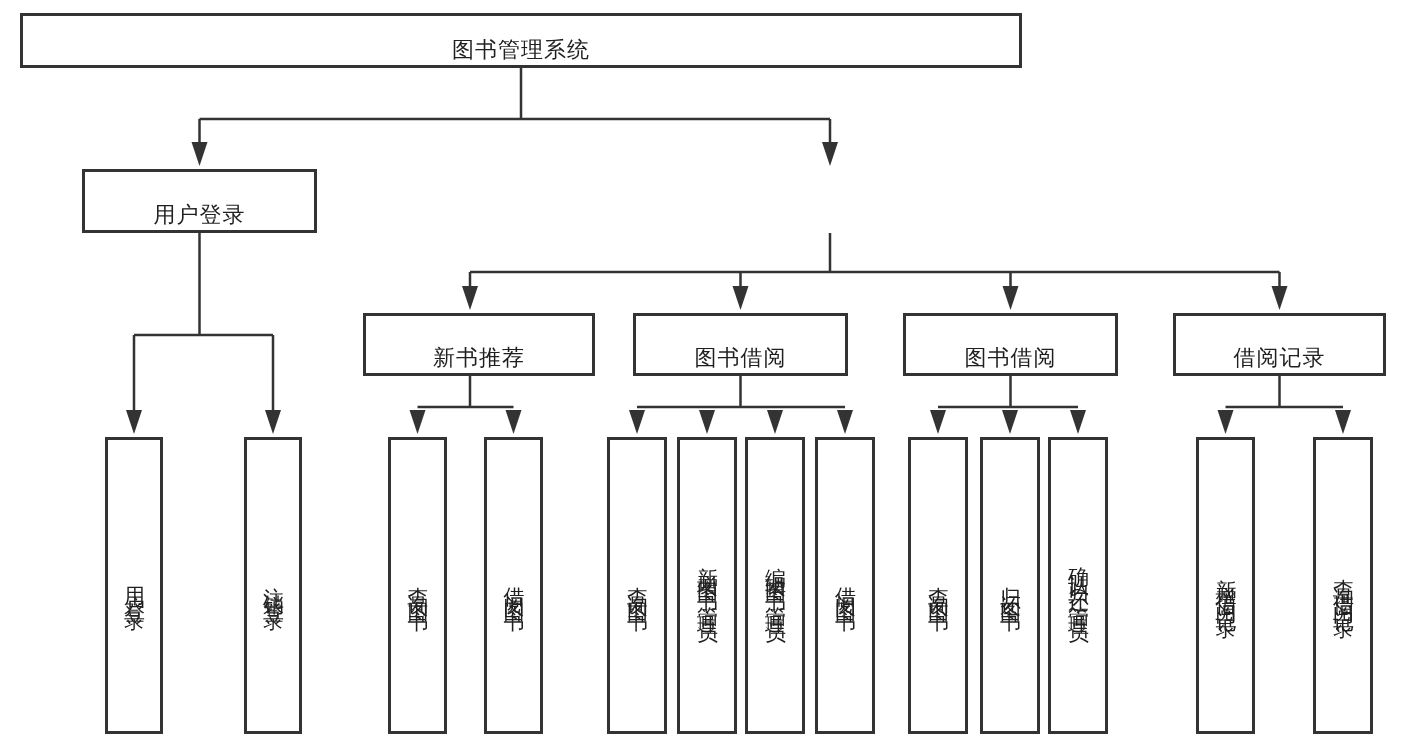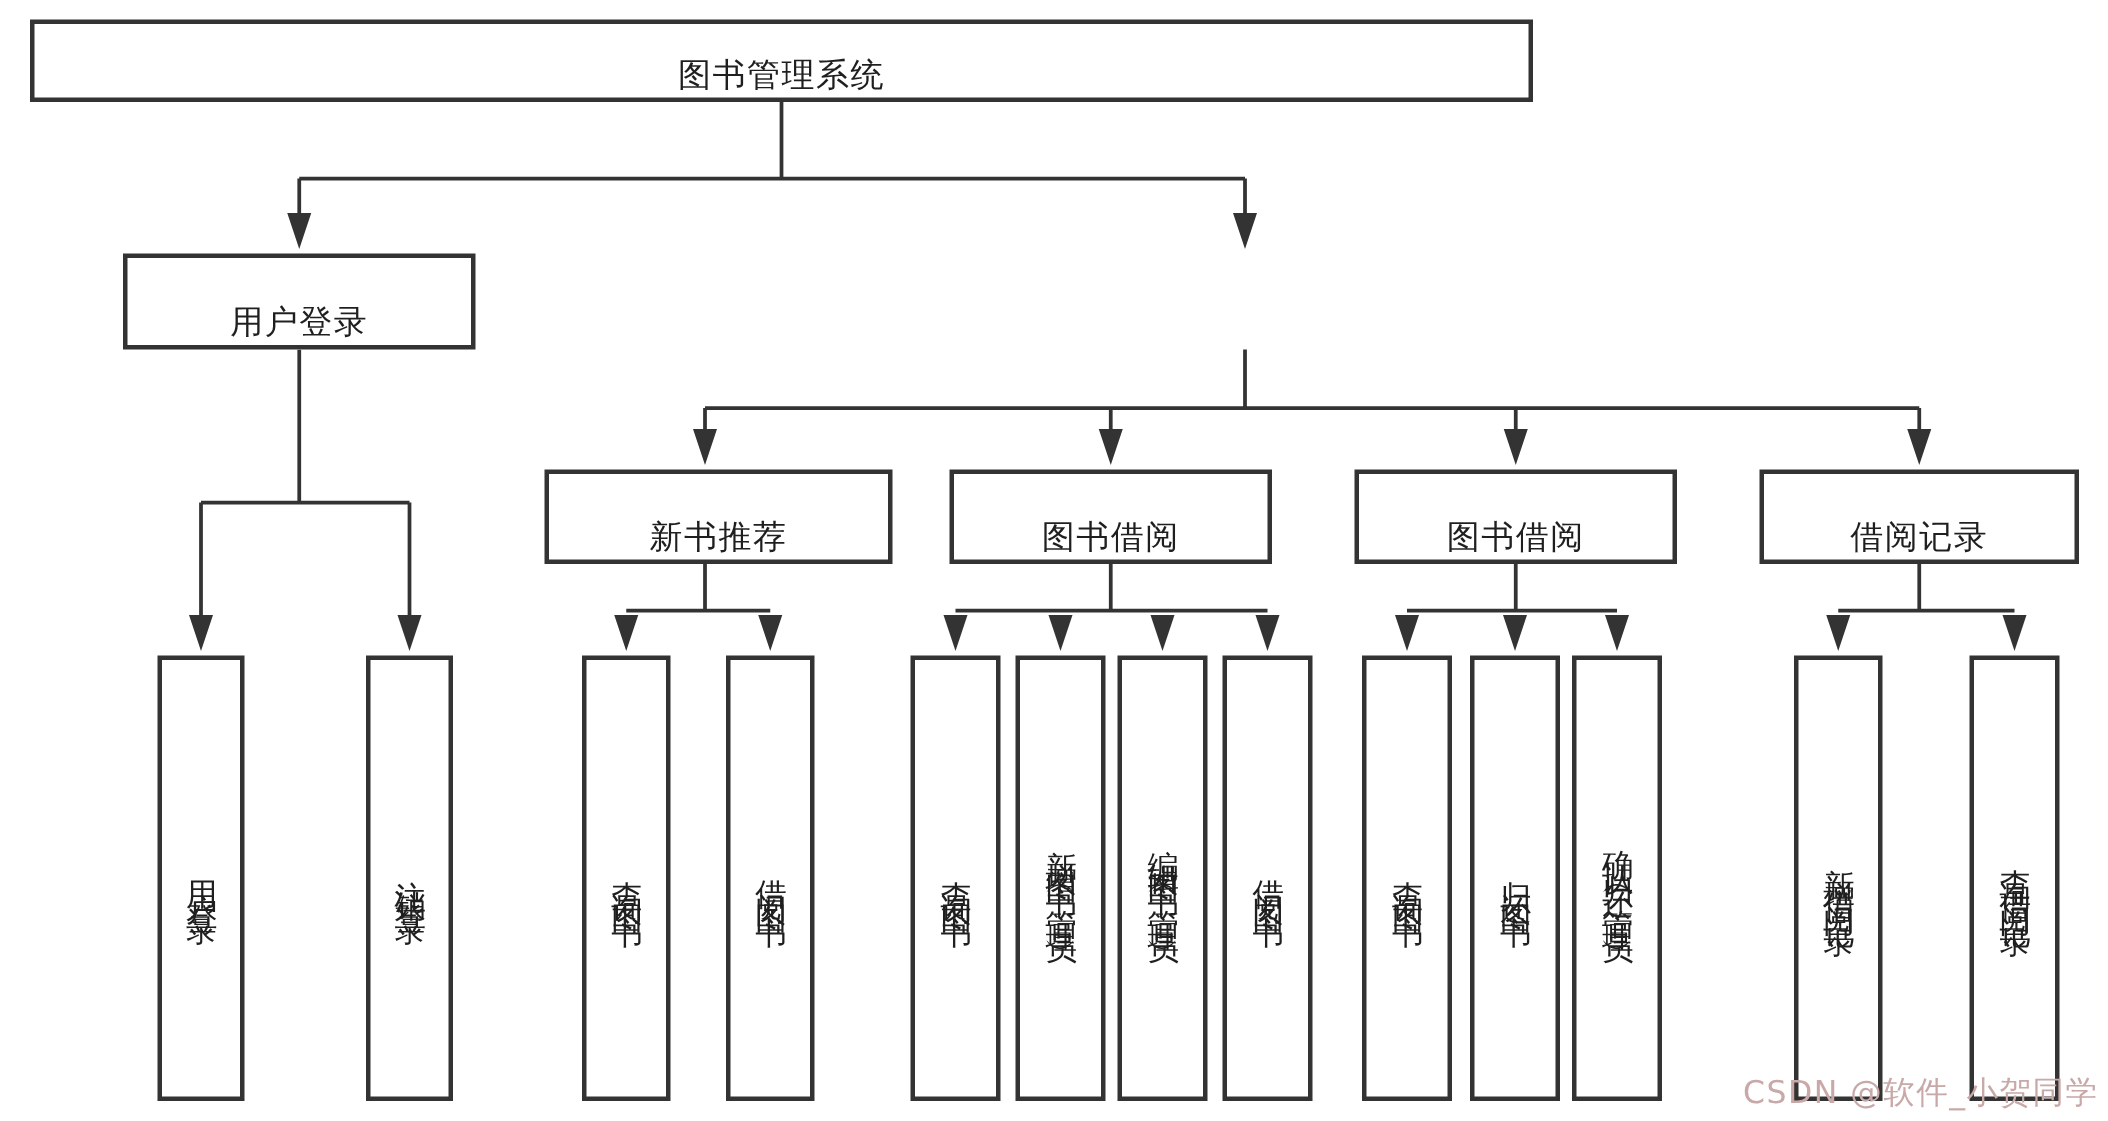--- a/index.html
+++ b/index.html
@@ -160,15 +160,14 @@
     <span>确认归还（管理员）</span>
   </div>
 
   <div class="vnode" style="left:1196px;top:437px;width:59px;height:297px">
     <span>新增借阅记录</span>
   </div>
   <div class="vnode" style="left:1313px;top:437px;width:60px;height:297px">
     <span>查询借阅记录</span>
   </div>
 
-  <div class="watermark">CSDN @软件_小贺同学</div>
 
 </div>
 
 </body></html>

